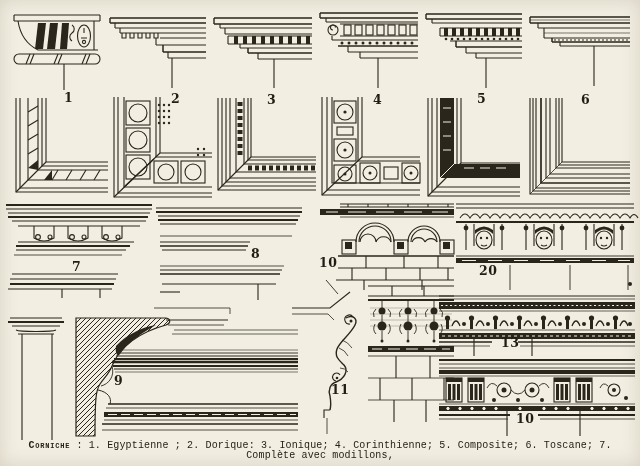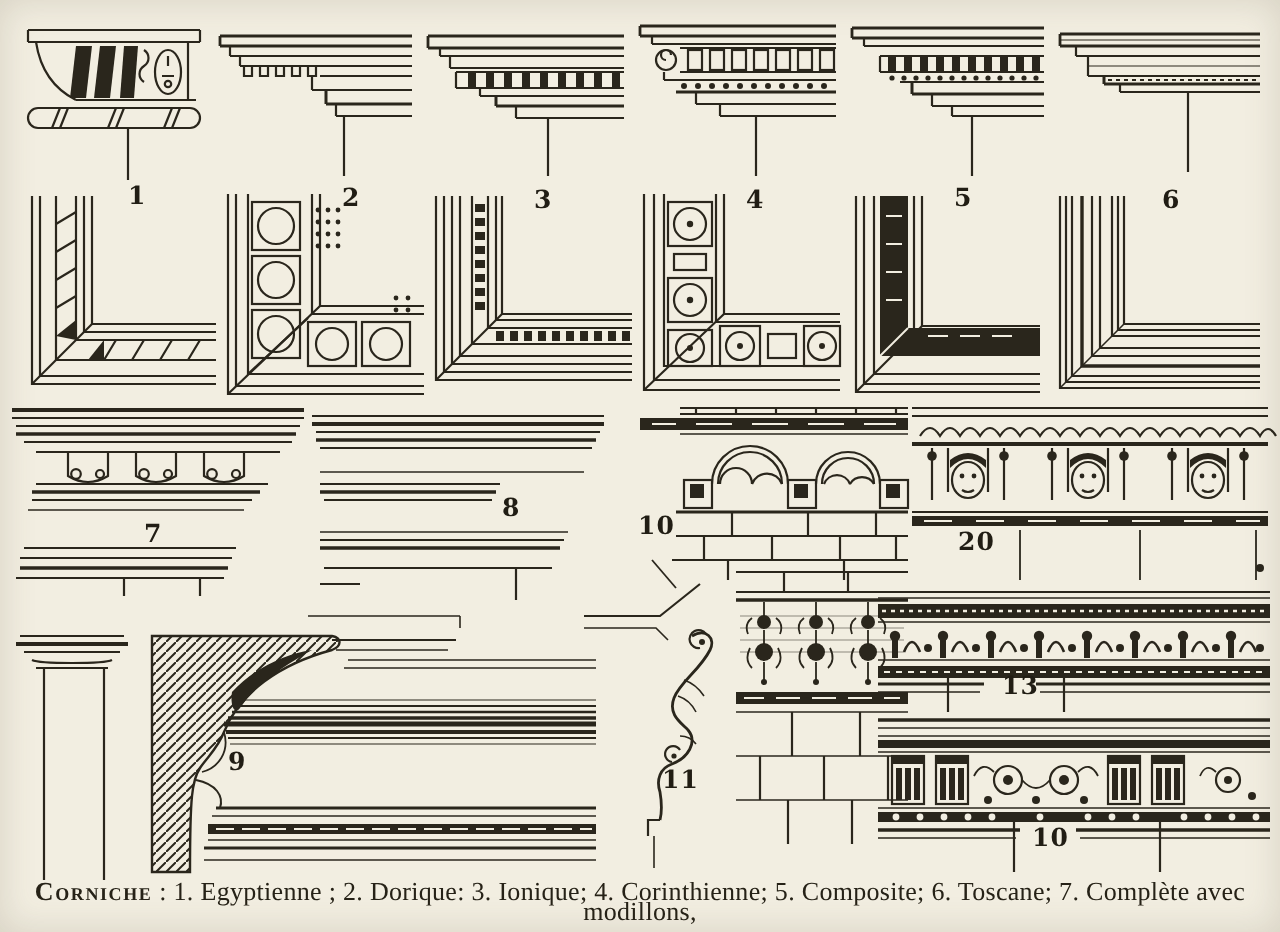--- a/index.html
+++ b/index.html
@@ -13,21 +13,21 @@
   .fig svg{display:block;overflow:visible;}
   .ink-s{stroke:#2a261c;fill:none;stroke-width:1.1;stroke-linecap:butt;}
   .ink-f{fill:#2a261c;stroke:none;}
   .paper-s{stroke:#f2eee1;fill:none;stroke-width:1;}
   .num{
     position:absolute;color:#211d14;font-family:"DejaVu Serif", serif;
     font-size:12.5px;font-weight:700;letter-spacing:.5px;line-height:1;
   }
   .caption{
     position:absolute;left:10px;right:10px;top:441px;text-align:center;
-    color:#262217;font-size:13px;line-height:10px;letter-spacing:.15px;
+    color:#262217;font-size:10px;line-height:10px;letter-spacing:.15px;font-family:Liberation Mono, monospace;
   }
   .caption .term{font-variant:small-caps;letter-spacing:.8px;font-weight:bold;}
 </style>
 </head>
 <body>
 
 <div class="plate">
 
   <div class="fig" style="left:8px;top:12px;width:100px;height:80px">
     <svg width="100" height="80" viewBox="0 0 100 80">

